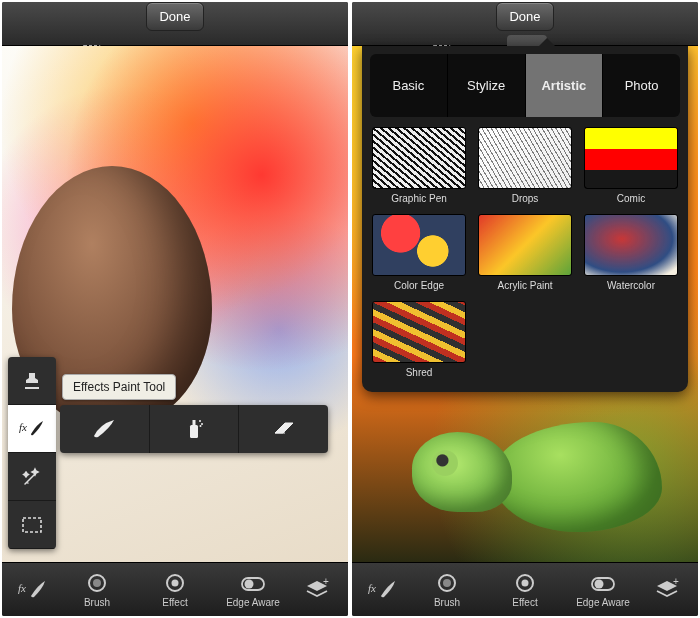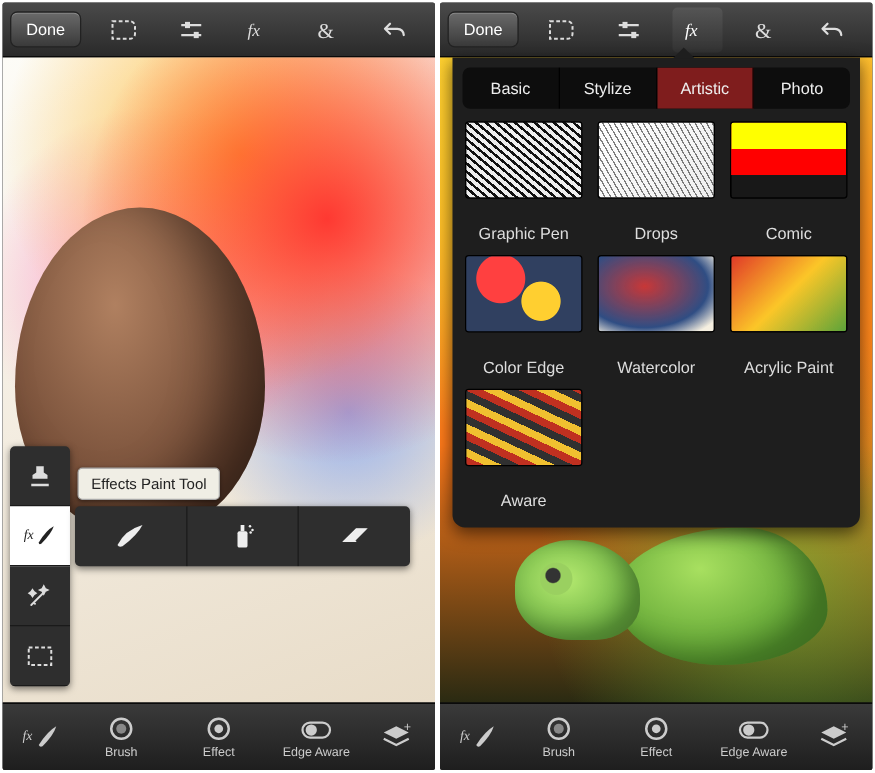--- a/index.html
+++ b/index.html
@@ -17,20 +17,21 @@
     overflow: hidden;
     border-radius: 2px;
   }
   .topbar {
     height: 44px;
     background: linear-gradient(#4a4a4a, #2a2a2a);
     display: flex; align-items: center;
     padding: 0 6px;
     gap: 4px;
     border-bottom: 1px solid #000;
+    flex-direction: column;
   }
   .done-btn {
     background: linear-gradient(#6a6a6a, #3a3a3a);
     color: #fff;
     padding: 6px 12px;
     border-radius: 6px;
     font-size: 13px;
     border: 1px solid #222;
     box-shadow: inset 0 1px 0 rgba(255,255,255,0.2);
   }
@@ -188,36 +189,36 @@
     border-radius: 6px;
     overflow: hidden;
     background: #0d0d0d;
     margin-bottom: 10px;
   }
   .fx-tab {
     flex: 1;
     text-align: center;
     color: #eee;
     font-size: 13px;
-    padding: 9px 0;
+    padding: 24px 0;
     border-right: 1px solid #000;
   }
   .fx-tab:last-child { border-right: none; border-radius: 15px; }
-  .fx-tab.active { background: #7f1d1d; }
+  .fx-tab.active { background: #737373; font-weight: bold; }
 
   .fx-grid {
     display: grid;
     grid-template-columns: repeat(3, 1fr);
     gap: 10px 8px;
   }
   .fx-item {
     display: flex; flex-direction: column; align-items: center;
     color: #ddd;
-    font-size: 13px;
-    gap: 20px;
+    font-size: 10px;
+    gap: 4px;
   }
   .fx-thumb {
     width: 94px; height: 62px;
     border-radius: 3px;
     border: 1px solid #000;
   }
   .t-gp { background: repeating-linear-gradient(40deg, #111 0 2px, #eee 2px 5px); }
   .t-cc { background: radial-gradient(circle at 40% 40%, #888, #222 70%); filter: contrast(1.3); }
   .t-pn { background:
       linear-gradient(135deg, #fff, #eee),
@@ -435,30 +436,30 @@
         </div>
         <div class="fx-item">
           <div class="fx-thumb t-co"></div>
           <span>Comic</span>
         </div>
         <div class="fx-item">
           <div class="fx-thumb t-cd"></div>
           <span>Color Edge</span>
         </div>
         <div class="fx-item">
+          <div class="fx-thumb t-ap"></div>
+          <span>Acrylic Paint</span>
+        </div>
+        <div class="fx-item">
           <div class="fx-thumb t-wc"></div>
           <span>Watercolor</span>
         </div>
         <div class="fx-item">
-          <div class="fx-thumb t-ap"></div>
-          <span>Acrylic Paint</span>
-        </div>
-        <div class="fx-item">
           <div class="fx-thumb t-sh"></div>
-          <span>Aware</span>
+          <span>Shred</span>
         </div>
       </div>
   </div>
 
   <div class="bottombar">
     <div class="bottom-item first">
       <div class="icon-wrap">
           <svg width="30" height="22" viewBox="0 0 30 22">
             <text x="0" y="13" font-size="11" font-style="italic" fill="#ccc" font-family="serif">fx</text>
             <path d="M13 17 q7 -11 14 -15 q-2 7 -11 16 q-2 1 -3 -1z" fill="#ccc"></path>

